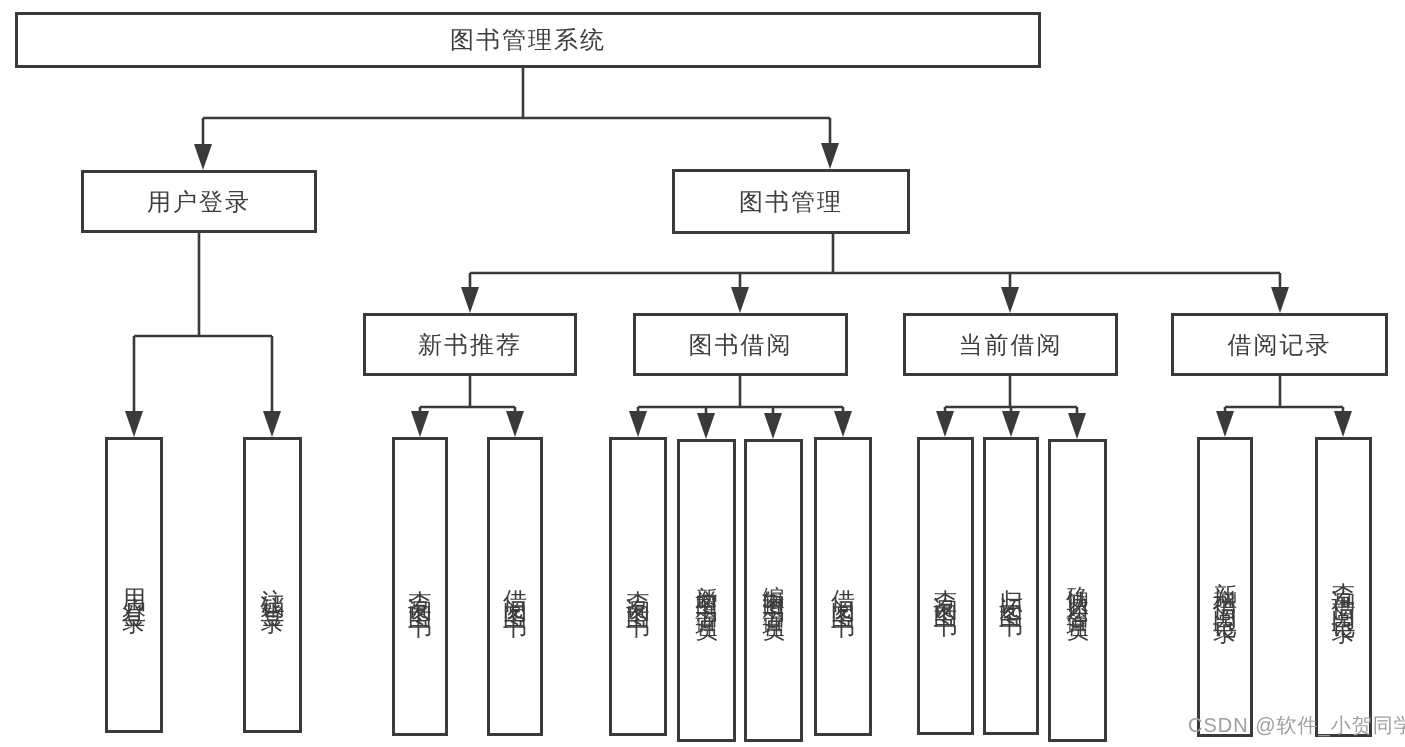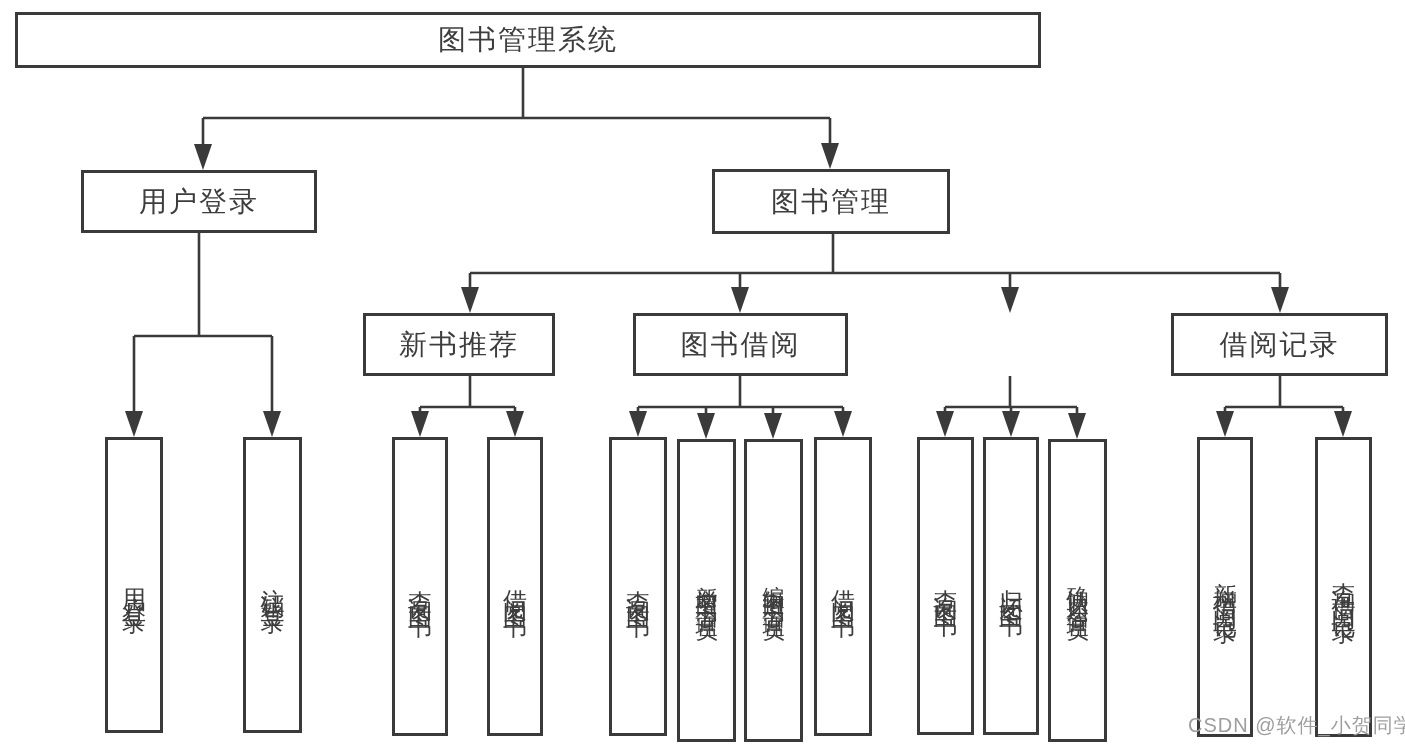--- a/index.html
+++ b/index.html
@@ -18,33 +18,33 @@
   }
   .edges{position:absolute;left:0;top:0;width:1405px;height:747px;}
   .node{
     position:absolute;
     box-sizing:border-box;
     border:3px solid var(--line);
     background:var(--bg);
     display:flex;align-items:center;justify-content:center;
     color:var(--text);
   }
-  .hbox{font-size:28px;letter-spacing:2px;}
+  .hbox{font-size:24px;letter-spacing:2px;}
   .vbox{
     writing-mode:vertical-rl;
     text-orientation:mixed;
     font-size:24px;letter-spacing:8px;
     line-height:1;
   }
   .vbox.long{font-size:22px;letter-spacing:5px;}
   
   .n-root{left:15px;top:12px;width:1026px;height:56px;}
   .n-user-login{left:81px;top:170px;width:236px;height:63px;}
-  .n-book-mgmt{left:712px;top:169px;width:238px;height:65px;}
-  .n-new-rec{left:363px;top:313px;width:192px;height:63px;}
+  .n-book-mgmt{left:672px;top:169px;width:238px;height:65px;}
+  .n-new-rec{left:363px;top:313px;width:214px;height:63px;}
   .n-book-borrow{left:633px;top:313px;width:215px;height:63px;align-items:center;}
   .n-current{left:903px;top:313px;width:215px;height:63px;}
   .n-records{left:1171px;top:313px;width:217px;height:63px;}
   .n-leaf-login{left:105px;top:437px;width:58px;height:296px;}
   .n-leaf-logout{left:243px;top:437px;width:59px;height:296px;}
   .n-leaf-query1{left:392px;top:437px;width:56px;height:299px;}
   .n-leaf-borrow1{left:487px;top:437px;width:56px;height:299px;}
   .n-leaf-query2{left:609px;top:437px;width:58px;height:299px;}
   .n-leaf-add{left:677px;top:439px;width:59px;height:303px;}
   .n-leaf-edit{left:744px;top:439px;width:59px;height:303px;}
@@ -119,20 +119,23 @@
   <div class="node hbox n-book-mgmt">
     <span>图书管理</span>
   </div>
 
   <div class="node hbox n-new-rec">
     <span>新书推荐</span>
   </div>
   <div class="node hbox n-book-borrow">
     <span>图书借阅</span>
   </div>
+  <div class="node hbox n-current">
+    <span>当前借阅</span>
+  </div>
   <div class="node hbox n-records">
     <span>借阅记录</span>
   </div>
 
   <div class="node vbox n-leaf-login">用户登录</div>
   <div class="node vbox n-leaf-logout">注销登录</div>
 
   <div class="node vbox n-leaf-query1">查询图书</div>
   <div class="node vbox n-leaf-borrow1">借阅图书</div>
 

